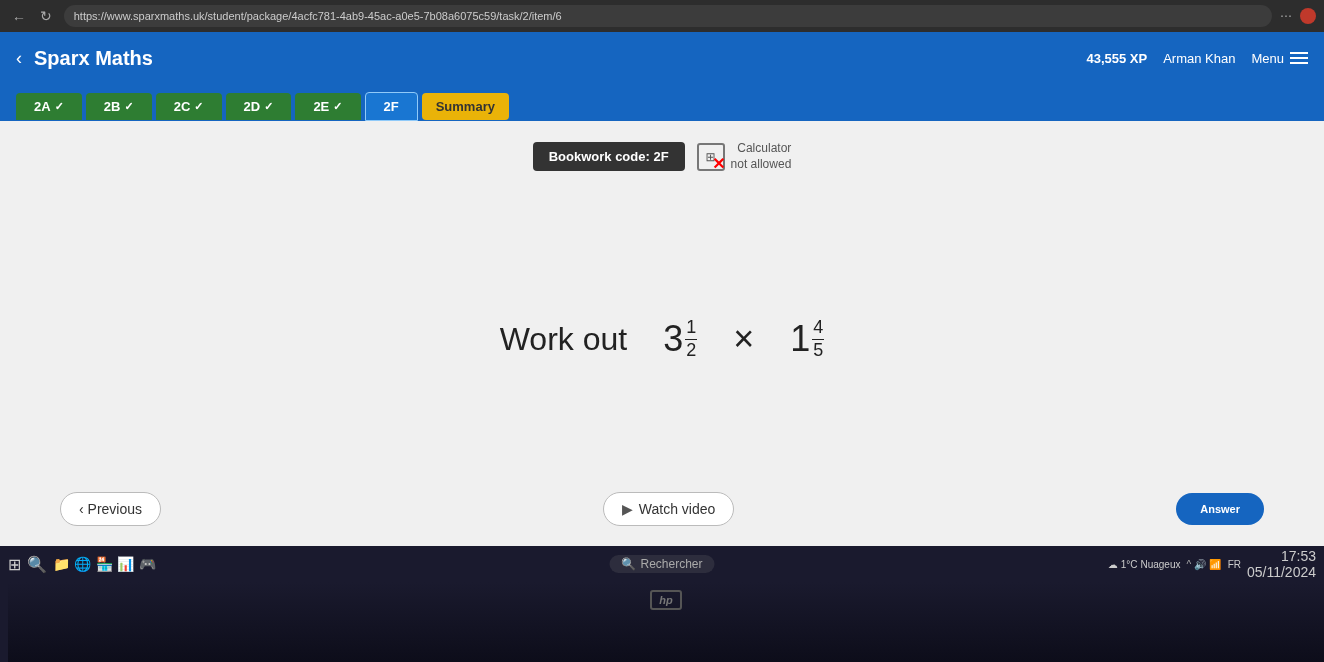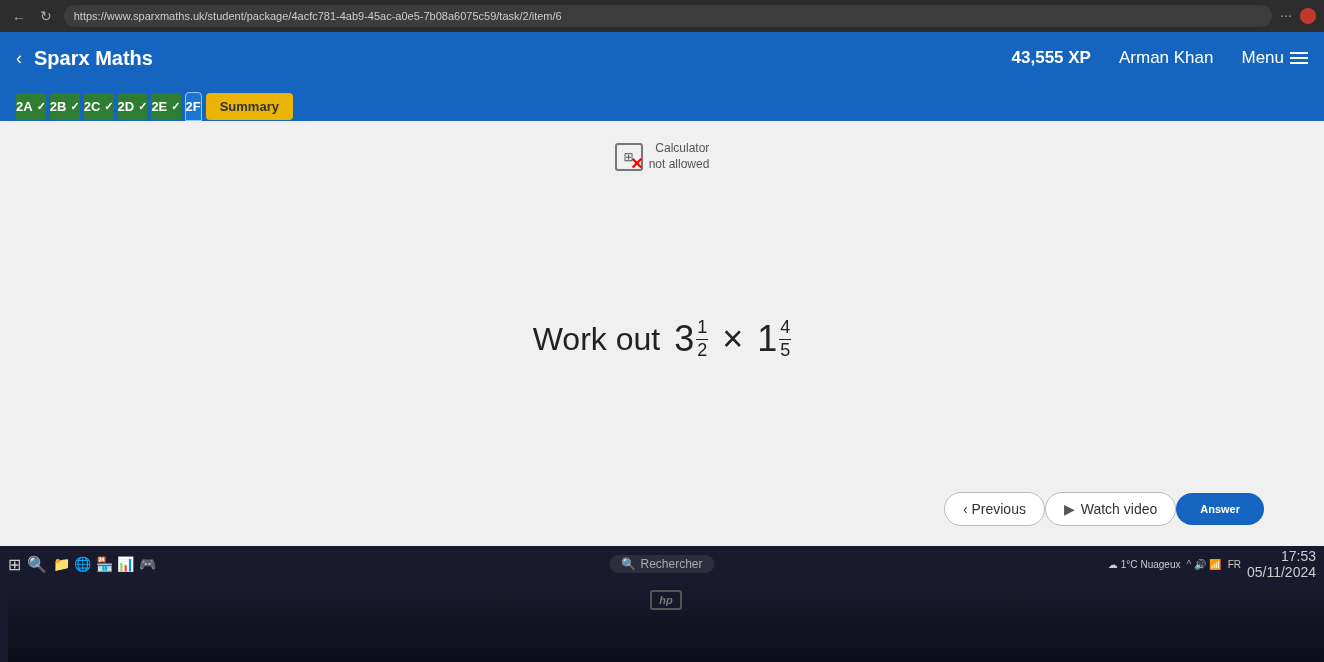--- a/index.html
+++ b/index.html
@@ -76,23 +76,23 @@
     }
     .sparx-title {
       color: white;
       font-size: 20px;
       font-weight: bold;
       flex: 1;
     }
     .header-right {
       display: flex;
       align-items: center;
-      gap: 28px;
-      color: white;
-      font-size: 17px;
+      gap: 16px;
+      color: white;
+      font-size: 13px;
     }
     .xp-display {
       font-weight: bold;
     }
     .menu-btn {
       display: flex;
       align-items: center;
       gap: 6px;
       cursor: pointer;
     }
@@ -109,21 +109,21 @@
 
     
     .tab-bar {
       background: #1565c0;
       display: flex;
       align-items: center;
       padding: 8px 16px 0 16px;
       gap: 4px;
     }
     .tab {
-      padding: 6px 0;
+      padding: 6px 18px;
       border-radius: 4px 4px 0 0;
       font-size: 13px;
       font-weight: 600;
       cursor: pointer;
       display: flex;
       align-items: center;
       gap: 4px;
     }
     .tab-completed {
       background: #2e7d32;
@@ -206,21 +206,21 @@
       align-items: center;
       justify-content: center;
       width: 100%;
     }
     .math-expression {
       font-size: 36px;
       color: #222;
       margin-bottom: 16px;
       display: flex;
       align-items: center;
-      gap: 2px;
+      gap: 13px;
     }
     .mixed-number {
       display: inline-flex;
       align-items: center;
       gap: 2px;
     }
     .whole-part {
       font-size: 36px;
     }
     .fraction {
@@ -247,21 +247,21 @@
       font-size: 20px;
       color: #333;
       margin-bottom: 20px;
     }
 
     
     .bottom-bar {
       width: 100%;
       display: flex;
       align-items: center;
-      justify-content: flex-end;
+      justify-content: space-between;
       padding: 0 40px;
       margin-top: auto;
     }
     .prev-btn {
       background: white;
       border: 1px solid #bbb;
       border-radius: 20px;
       padding: 8px 18px;
       font-size: 14px;
       cursor: pointer;
@@ -448,20 +448,21 @@
       <span>2F</span>
     </div>
     <div class="tab tab-summary">
       <span>Summary</span>
     </div>
   </div>
 
   <div class="main-content">
 
     <div class="bookwork-bar">
+      <div class="bookwork-code">Bookwork code: 2F</div>
       <div class="calculator-notice">
         <div class="calc-icon">
           <span style="font-size:12px;">⊞</span>
           <span class="calc-cross" style="position:absolute;color:red;font-size:16px;right:-3px;bottom:-4px;font-weight:bold;">✕</span>
         </div>
         <div style="display:flex;flex-direction:column;line-height:1.3;text-align:right;">
           <span>Calculator</span>
           <span>not allowed</span>
         </div>
       </div>

